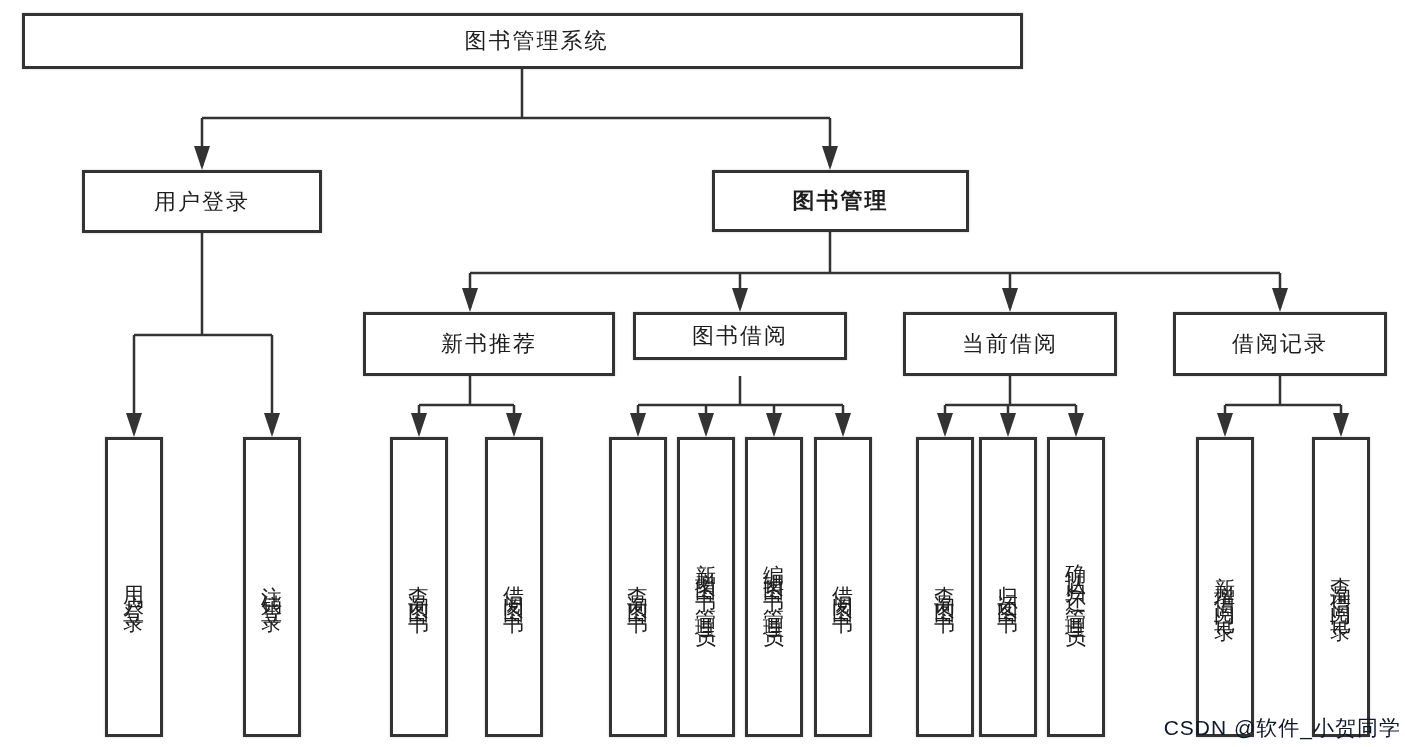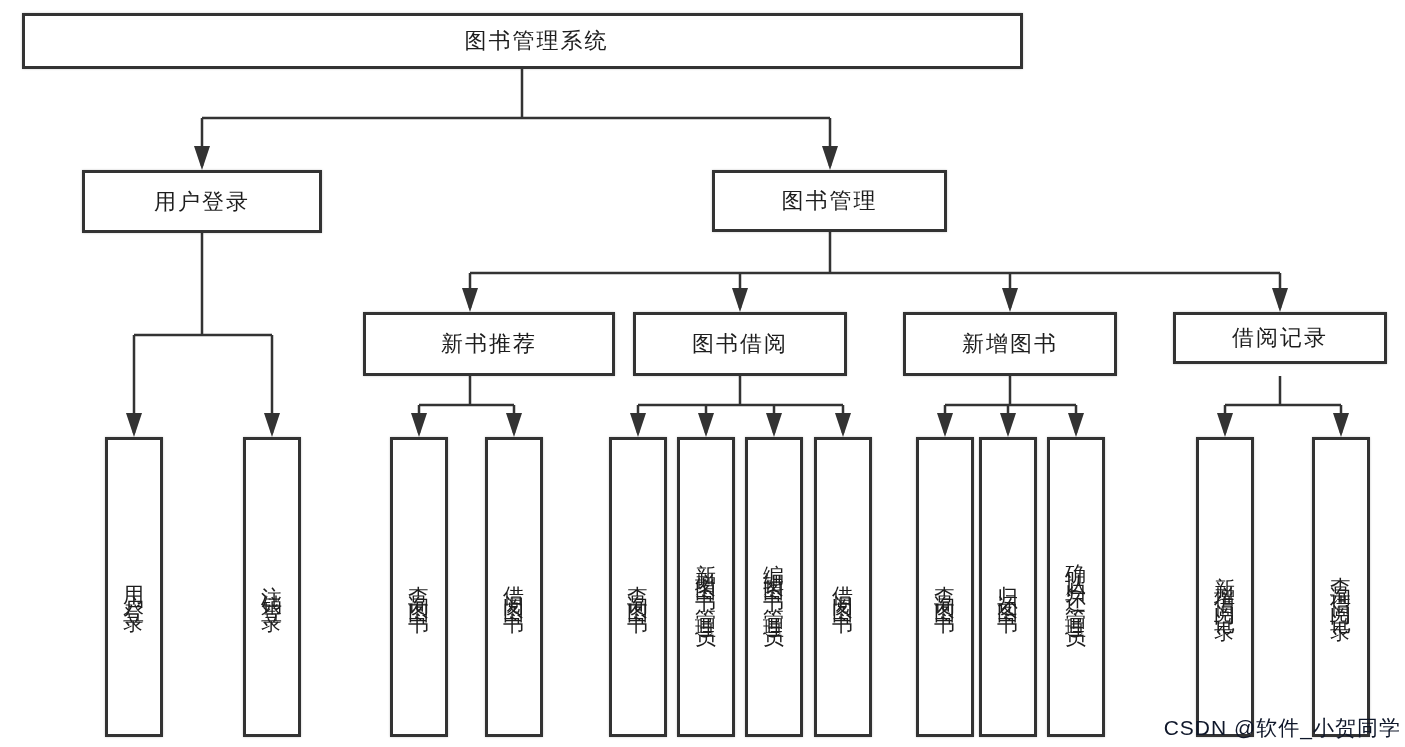--- a/index.html
+++ b/index.html
@@ -89,34 +89,34 @@
     </g>
   </svg>
 
   <div class="box hbox" style="left:22px; top:13px; width:1001px; height:56px;padding-left:28px;">
     <span class="lbl">图书管理系统</span>
   </div>
 
   <div class="box hbox" style="left:82px; top:170px; width:240px; height:63px;">
     <span class="lbl">用户登录</span>
   </div>
-  <div class="box hbox" style="left:712px; top:170px; width:235px; height:62px;">
+  <div class="box hbox" style="left:712px; top:170px; width:257px; height:62px;font-weight:bold;">
     <span class="lbl">图书管理</span>
   </div>
 
   <div class="box hbox" style="left:363px; top:312px; width:252px; height:64px;">
     <span class="lbl">新书推荐</span>
   </div>
-  <div class="box hbox" style="left:633px; top:312px; width:214px; height:64px;">
+  <div class="box hbox" style="left:633px; top:312px; width:214px; height:48px;">
     <span class="lbl">图书借阅</span>
   </div>
   <div class="box hbox" style="left:903px; top:312px; width:214px; height:64px;">
-    <span class="lbl">新增图书</span>
+    <span class="lbl">当前借阅</span>
   </div>
-  <div class="box hbox" style="left:1173px; top:312px; width:214px; height:52px;">
+  <div class="box hbox" style="left:1173px; top:312px; width:214px; height:64px;">
     <span class="lbl">借阅记录</span>
   </div>
 
   <div class="box vbox" style="left:105px; top:437px; width:58px; height:300px;">
     <span class="lbl">用户登录</span>
   </div>
   <div class="box vbox" style="left:243px; top:437px; width:58px; height:300px;">
     <span class="lbl">注销登录</span>
   </div>
 

